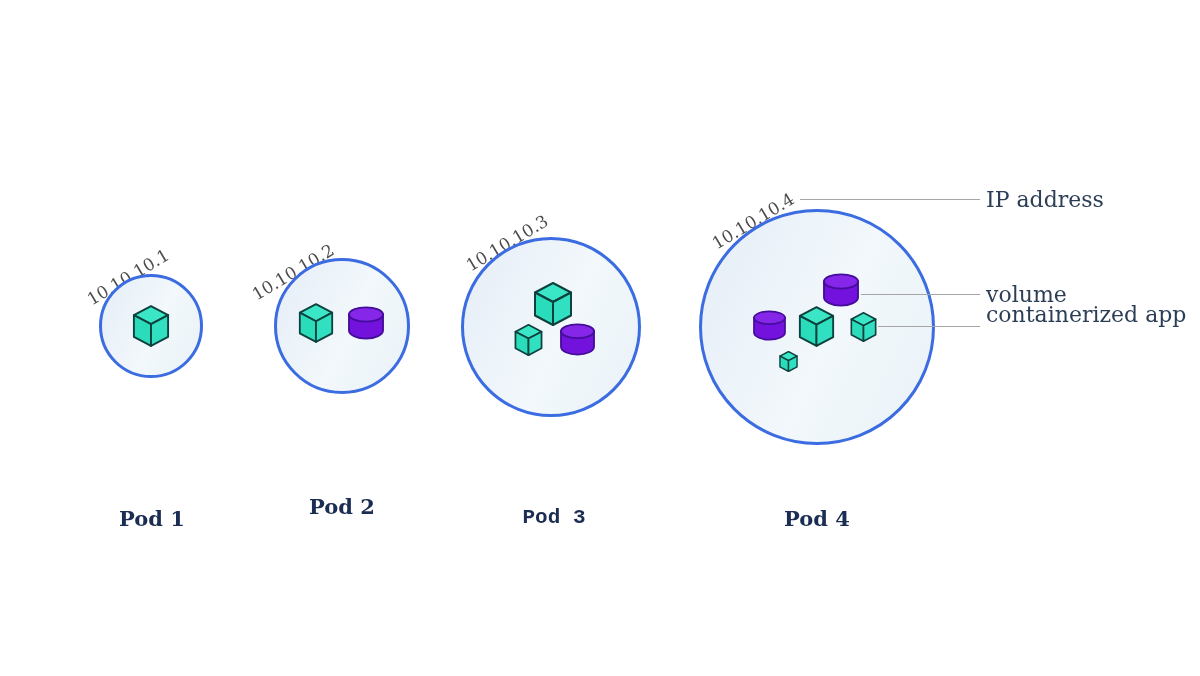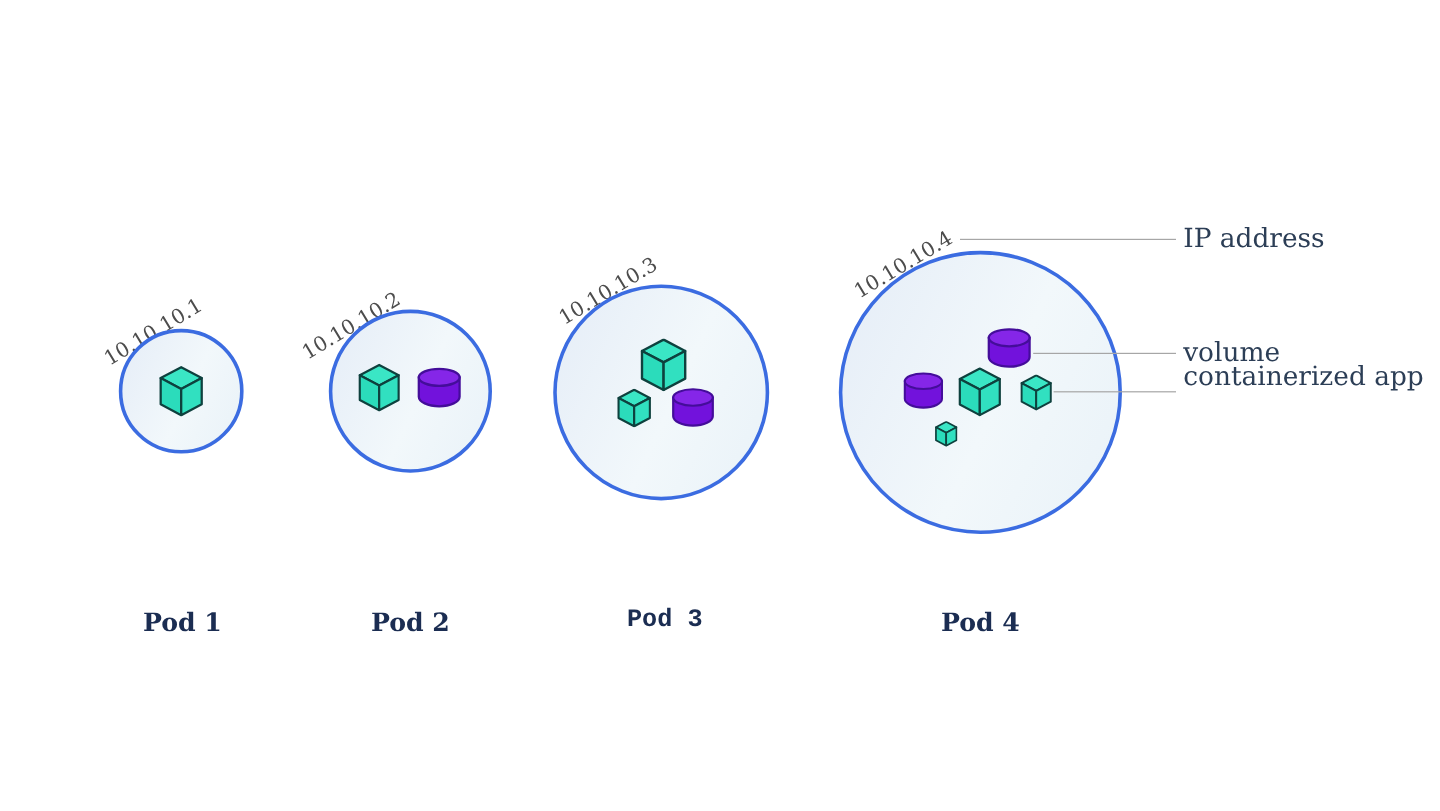--- a/index.html
+++ b/index.html
@@ -72,21 +72,21 @@
       <path d="M2 10.5 L20 20 L20 43 L2 33.5 Z" fill="#2bdcbb"></path>
       <path d="M20 20 L38 10.5 L38 33.5 L20 43 Z" fill="#31e0c0"></path>
     </g>
   </svg>
   <svg class="icon" style="left:347px; top:306px;" width="38" height="34" viewBox="0 0 40 36">
     <g stroke="#440d9a" stroke-width="2">
       <path d="M2 9 L2 26 C2 30.5 10 34.5 20 34.5 C30 34.5 38 30.5 38 26 L38 9 Z" fill="#7212dc"></path>
       <ellipse cx="20" cy="9" rx="18" ry="7.5" fill="#8526e8"></ellipse>
     </g>
   </svg>
-  <div class="pod-name" style="left:342px; top:473px;">Pod 2</div>
+  <div class="pod-name" style="left:342px; top:461px;">Pod 2</div>
 
   <div class="pod-ip" style="left:507px; top:243px;">10.10.10.3</div>
   <div class="pod-circle" style="left:461px; top:237px; width:180px; height:180px;"></div>
   <svg class="icon" style="left:533px; top:282px;" width="40" height="44" viewBox="0 0 40 44">
     <g stroke="#0e413e" stroke-width="2" stroke-linejoin="round">
       <path d="M20 1 L38 10.5 L20 20 L2 10.5 Z" fill="#3ae6c5"></path>
       <path d="M2 10.5 L20 20 L20 43 L2 33.5 Z" fill="#2bdcbb"></path>
       <path d="M20 20 L38 10.5 L38 33.5 L20 43 Z" fill="#31e0c0"></path>
     </g>
   </svg>

